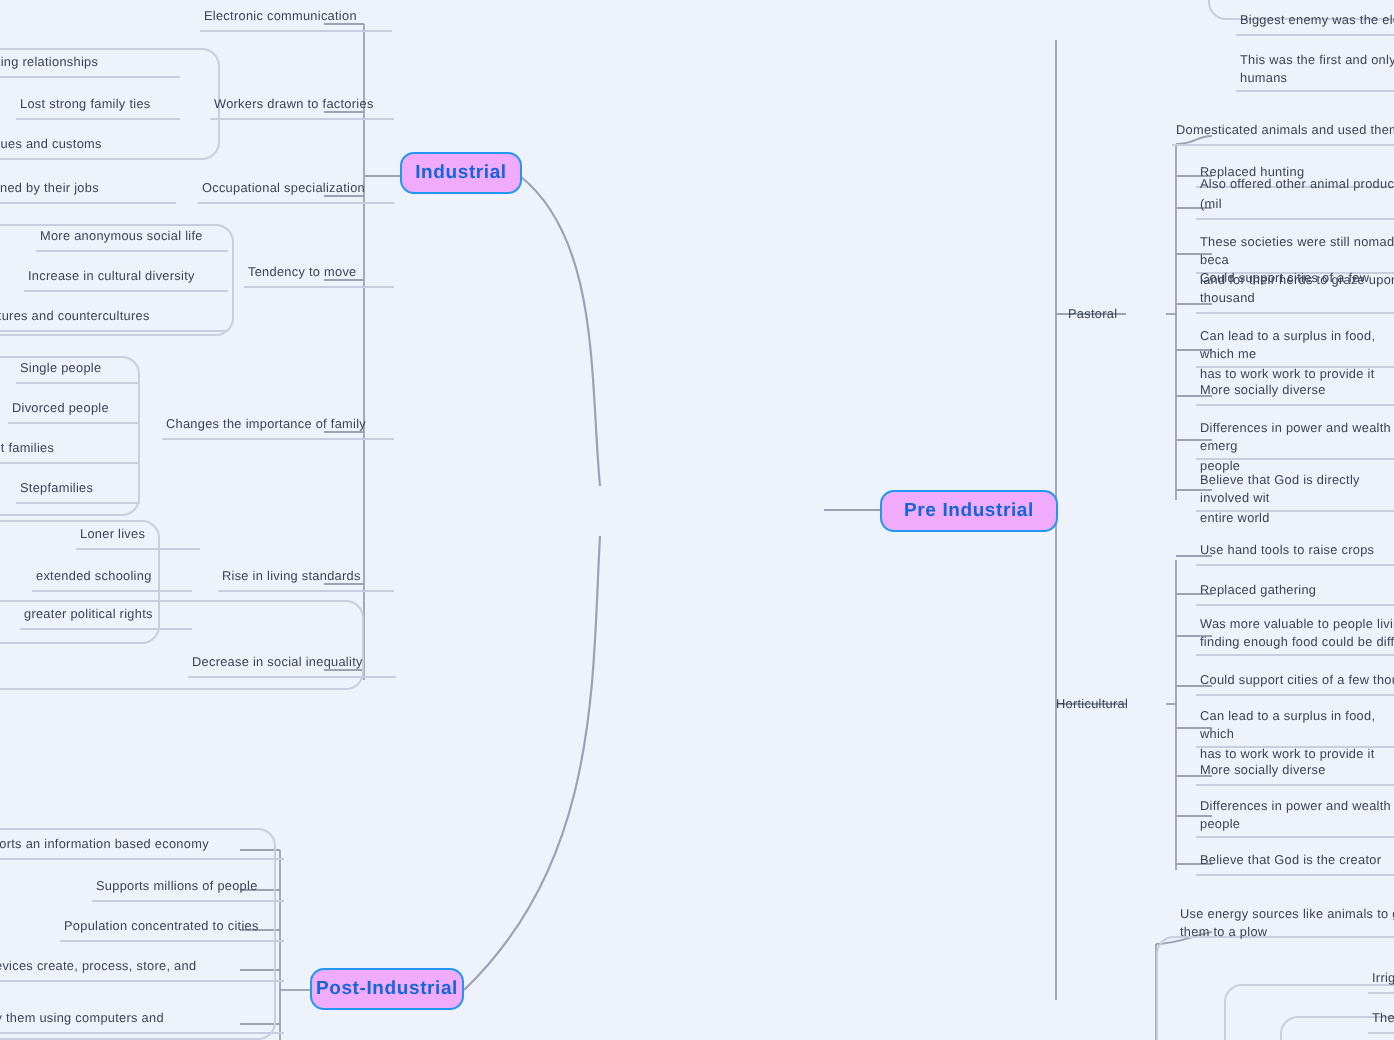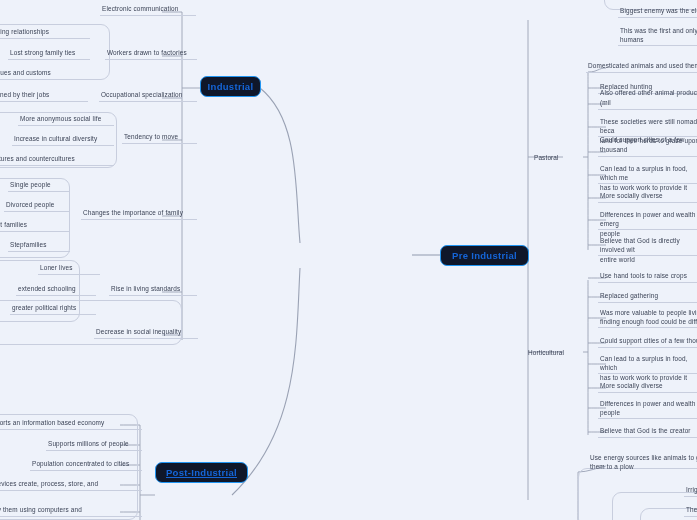--- a/index.html
+++ b/index.html
@@ -37,21 +37,21 @@
     align-items: center;
     justify-content: center;
     text-align: center;
     box-shadow: 0 1px 2px rgba(0,0,0,0.18);
     z-index: 6;
   }
   
   .branch-node {
     position: absolute;
     box-sizing: border-box;
-    background: #0f172a;
+    background: #f0abfc;
     color: #1565d8;
     border: 1.6px solid #2196f3;
     border-radius: 7px;
     font-size: 9.5px;
     font-weight: bold;
     letter-spacing: 0.3px;
     display: flex;
     align-items: center;
     justify-content: center;
     text-align: center;
@@ -178,21 +178,21 @@
 
 
   <div class="branch-node" style="left:200px; top:76px; width:61px; height:21px;">
     <span>Industrial</span>
   </div>
 
   <div class="branch-node" style="left:440px; top:245px; width:89px; height:21px;">
     <span>Pre Industrial</span>
   </div>
 
-  <div class="branch-node" style="left:155px; top:462px; width:93px; height:21px;text-decoration:underline;">
+  <div class="branch-node" style="left:155px; top:484px; width:77px; height:21px;">
     <span>Post-Industrial</span>
   </div>
 
   <div class="group-label" style="left:534px; top:150px; width:48px; height:14px;">Pastoral</div>
   <div class="group-label" style="left:528px; top:345px; width:56px; height:14px;">Horticultural</div>
 
   <div class="leaf" style="left:100px; top:3px; width:96px; height:13px;">Electronic communication</div>
   <div class="leaf" style="left:105px; top:47px; width:92px; height:13px;">Workers drawn to factories</div>
   <div class="leaf" style="left:99px; top:89px; width:98px; height:13px;">Occupational specialization</div>
   <div class="leaf" style="left:122px; top:131px; width:75px; height:13px;">Tendency to move</div>

